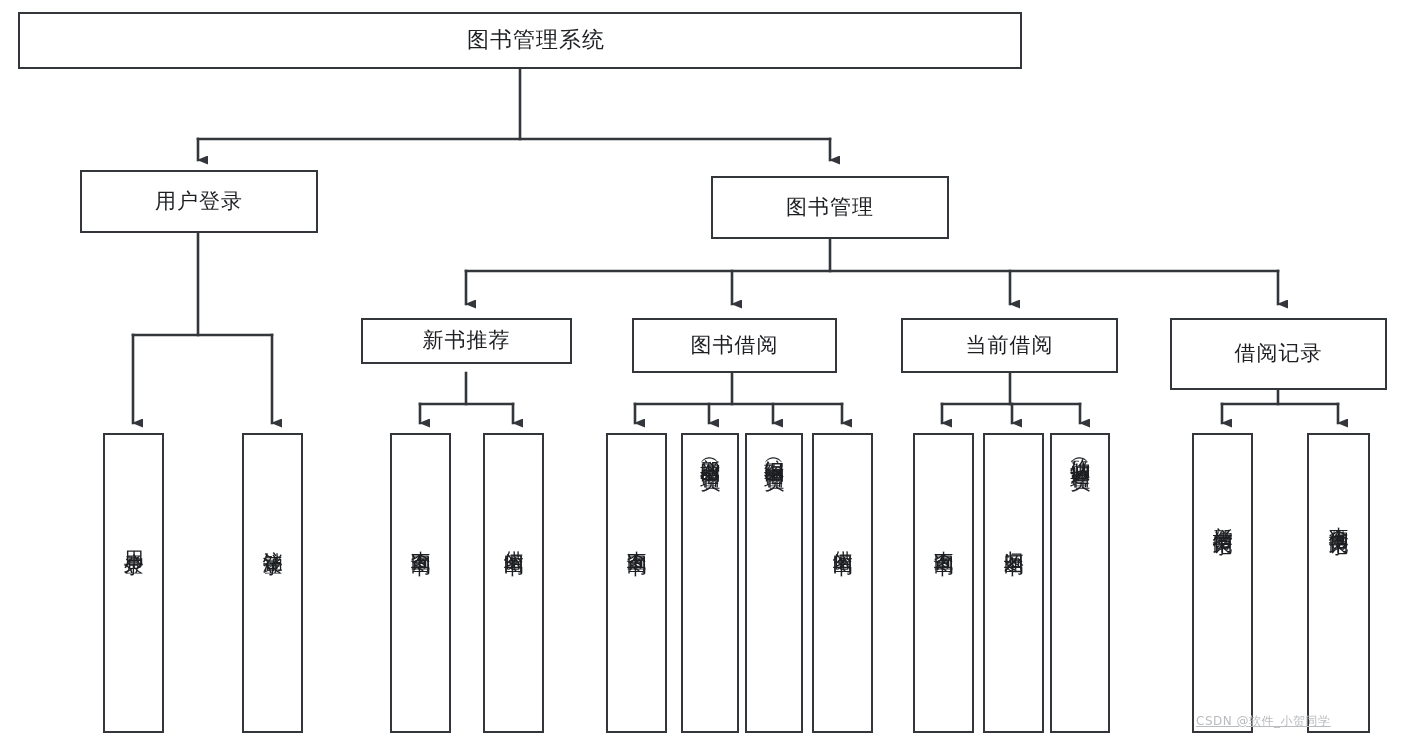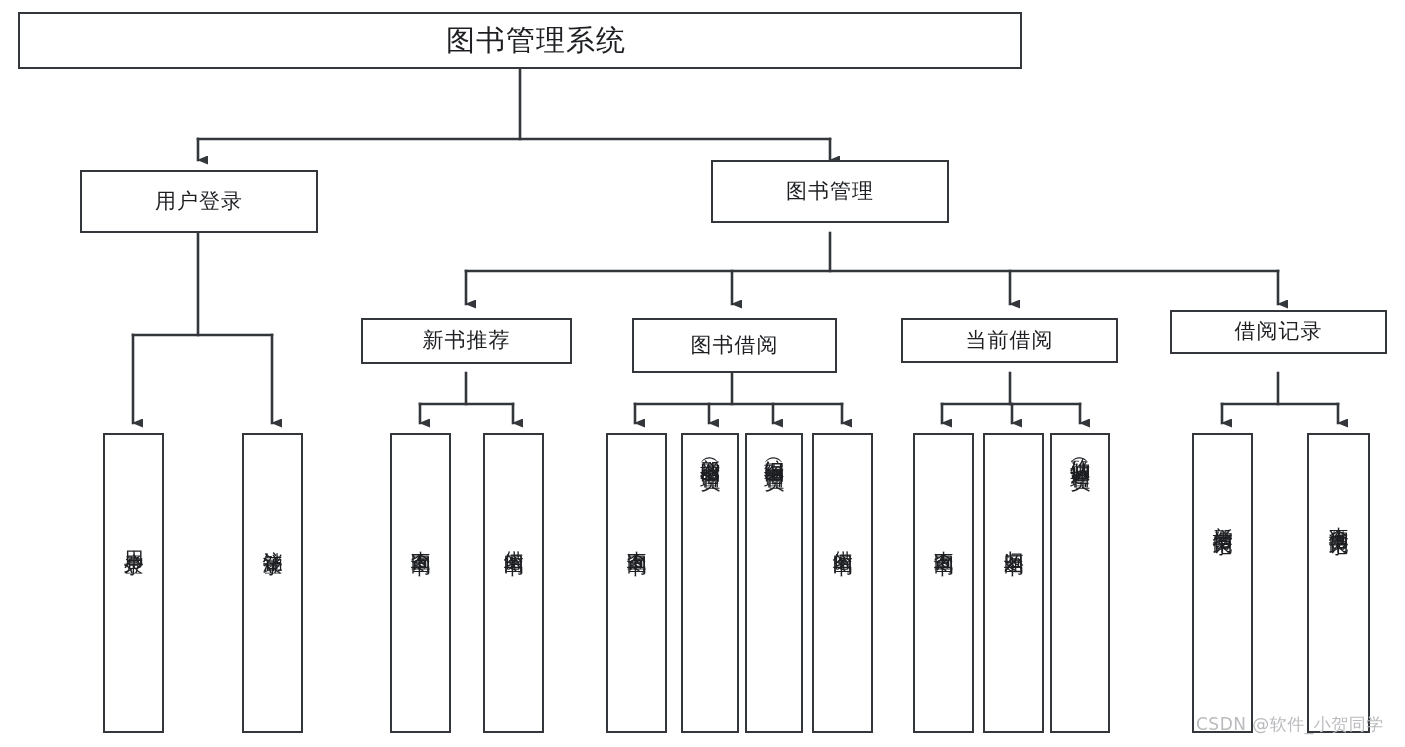--- a/index.html
+++ b/index.html
@@ -36,21 +36,21 @@
     justify-content: center;
     color: #1d1f22;
     text-align: center;
   }
   .node.horiz {
     font-size: 21px;
     letter-spacing: 1px;
     line-height: 1.2;
   }
   .node.root {
-    font-size: 29px;
+    font-size: 22px;
     padding-left: 32px;
   }
   .node.leaf {
     font-size: 20px;
     padding: 8px 2px;
     align-items: flex-start;
     justify-content: center;
     line-height: 1.18;
   }
   .node.leaf .vtext {
@@ -61,25 +61,26 @@
     display: block;
   }
   .node.leaf.mid .vtext {
     margin-top: 92px;
   }
   .node.leaf.mid2 .vtext {
     margin-top: 68px;
   }
   .watermark {
     position: absolute;
-    font-size: 17px;
+    font-size: 12px;
     color: #b9bbbe;
     letter-spacing: 0.5px;
     white-space: nowrap;
     user-select: none;
+    text-decoration: underline;
   }
 </style>
 </head>
 <body>
 
 <div id="canvas">
 
   <svg class="wires" viewBox="0 0 1405 747" xmlns="http://www.w3.org/2000/svg">
     <defs>
       <marker id="arrowhead" markerWidth="9" markerHeight="11" refX="4.5" refY="10" orient="auto" markerUnits="userSpaceOnUse">
@@ -131,37 +132,37 @@
   </svg>
 
   <div class="node horiz root" style="left:18px; top:12px; width:1004px; height:57px;">
     <span>图书管理系统</span>
   </div>
 
   <div class="node horiz" style="left:80px; top:170px; width:238px; height:63px;">
     <span>用户登录</span>
   </div>
 
-  <div class="node horiz" style="left:711px; top:160px; width:238px; height:63px;">
+  <div class="node horiz" style="left:711px; top:176px; width:238px; height:63px;">
     <span>图书管理</span>
   </div>
 
   <div class="node horiz" style="left:361px; top:318px; width:211px; height:46px;">
     <span>新书推荐</span>
   </div>
 
   <div class="node horiz" style="left:632px; top:318px; width:205px; height:55px;">
     <span>图书借阅</span>
   </div>
 
-  <div class="node horiz" style="left:901px; top:318px; width:217px; height:45px;">
+  <div class="node horiz" style="left:901px; top:318px; width:217px; height:55px;">
     <span>当前借阅</span>
   </div>
 
-  <div class="node horiz" style="left:1170px; top:310px; width:217px; height:44px;">
+  <div class="node horiz" style="left:1170px; top:318px; width:217px; height:72px;">
     <span>借阅记录</span>
   </div>
 
   <div class="node leaf mid" style="left:103px; top:433px; width:61px; height:300px;">
     <span class="vtext">用户登录</span>
   </div>
 
   <div class="node leaf mid" style="left:242px; top:433px; width:61px; height:300px;">
     <span class="vtext">注销登录</span>
   </div>

